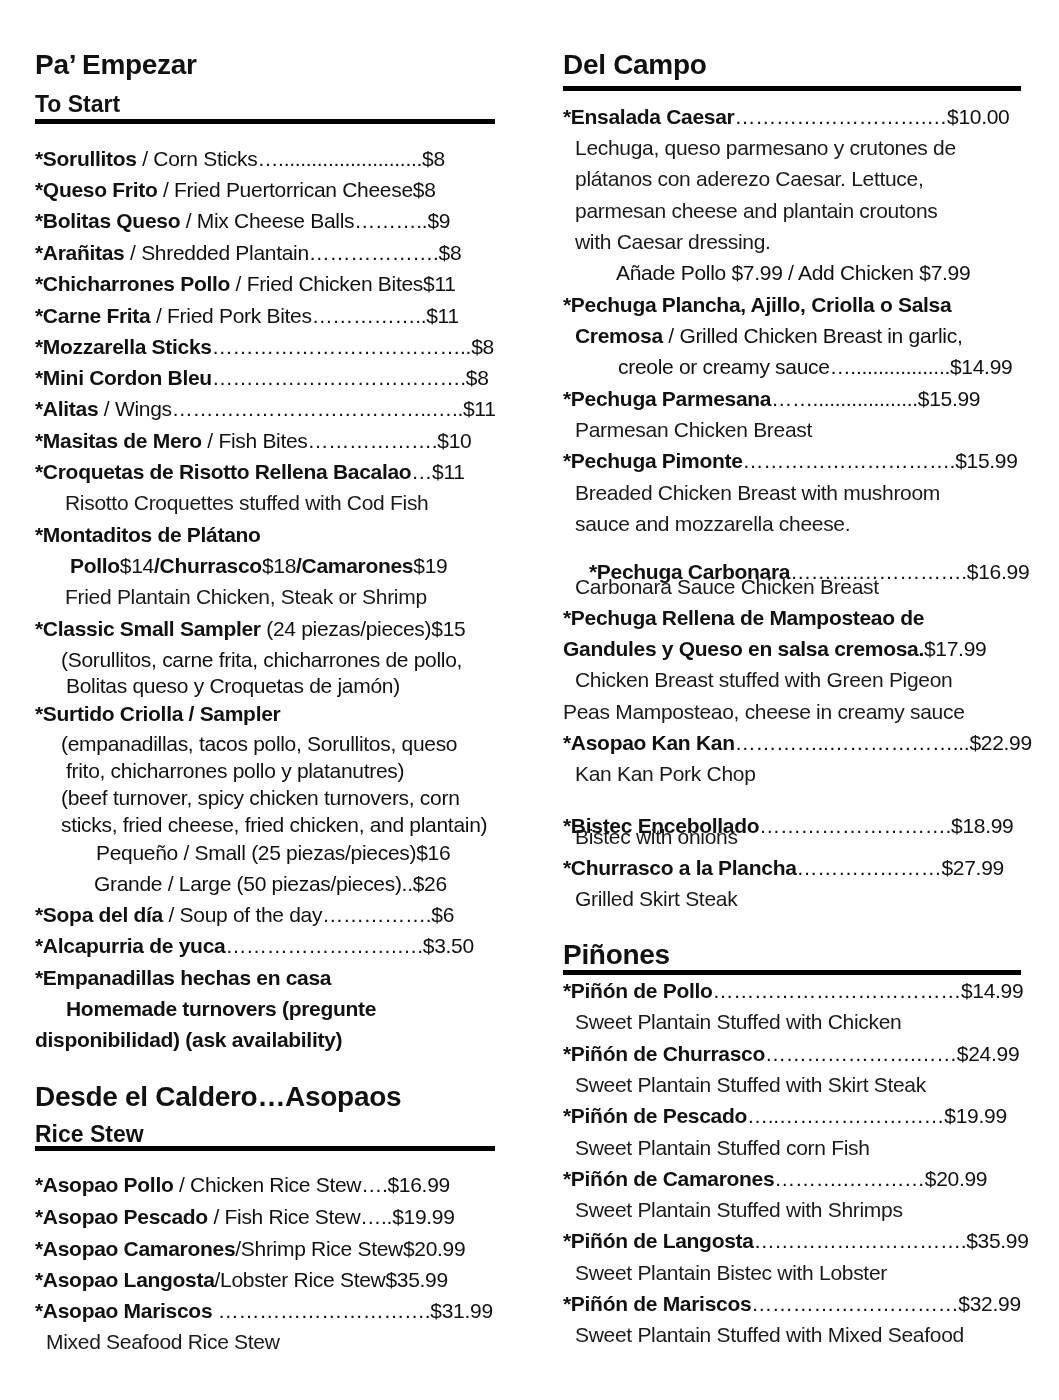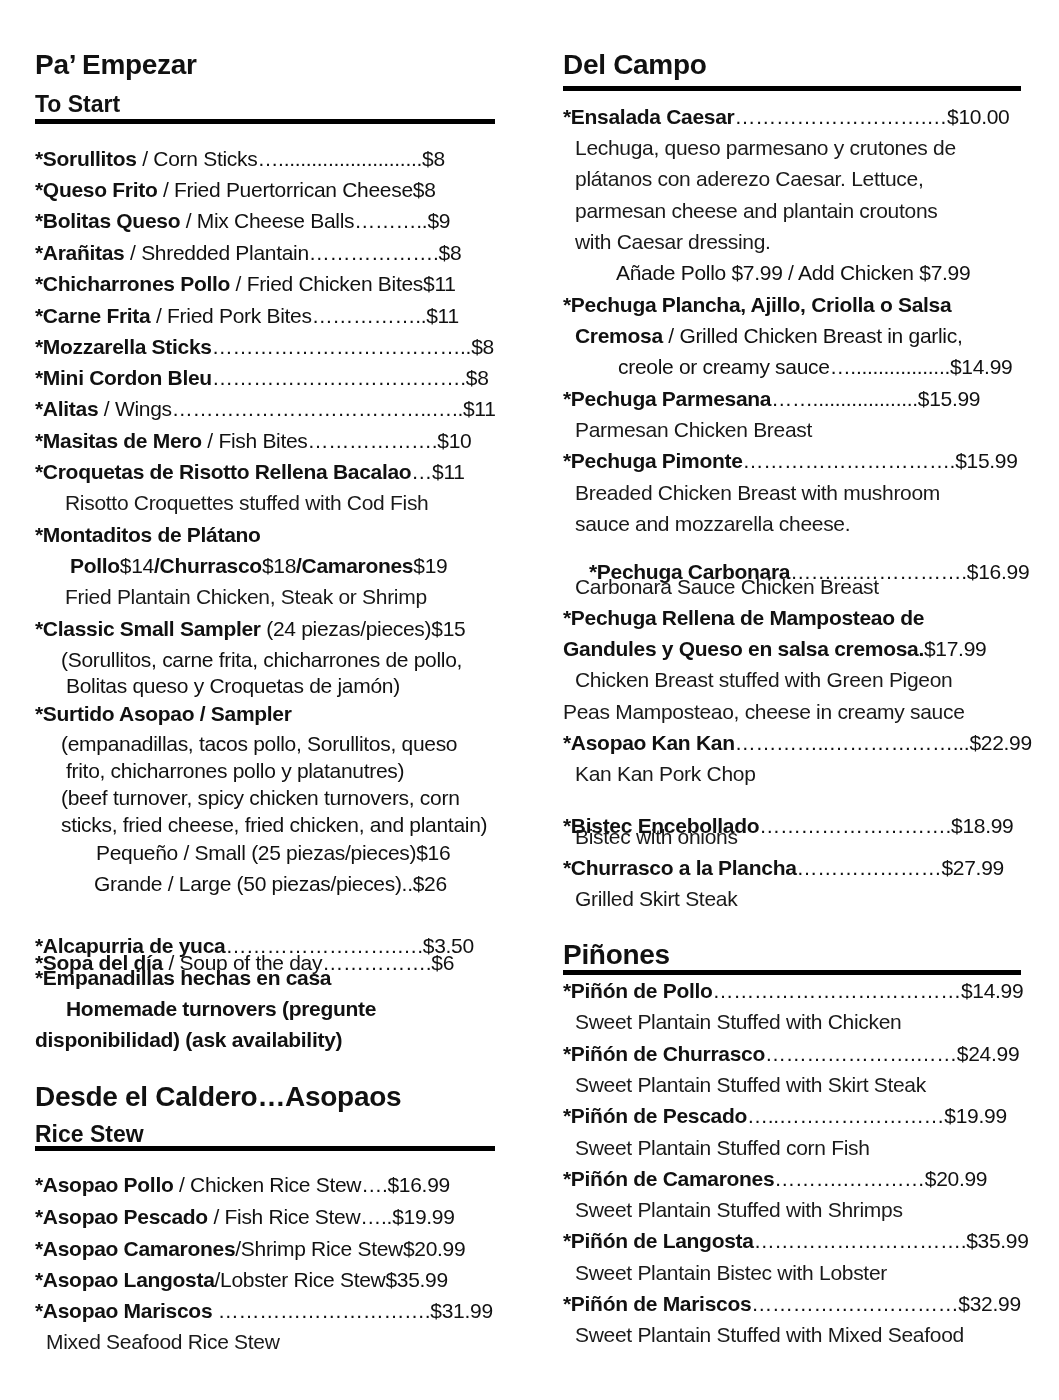--- a/index.html
+++ b/index.html
@@ -38,29 +38,29 @@
   <div class="line desc" style="top:489px; left:30px;">Risotto Croquettes stuffed with Cod Fish</div>
 
   <div class="line b" style="top:521px;">*Montaditos de Plátano</div>
   <div class="line" style="top:552px; left:35px;"><span class="b">Pollo</span><span>$14</span><span class="b">/</span><span class="b">Churrasco</span><span>$18</span><span class="b">/</span><span class="b">Camarones</span><span>$19</span></div>
   <div class="line desc" style="top:583px; left:30px;">Fried Plantain Chicken, Steak or Shrimp</div>
 
   <div class="line" style="top:615px;"><span class="b">*Classic Small Sampler</span><span> (24 piezas/pieces)</span><span>$15</span></div>
   <div class="line small" style="top:646px; left:26px;">(Sorullitos, carne frita, chicharrones de pollo,</div>
   <div class="line small" style="top:672px; left:31px;">Bolitas queso y Croquetas de jamón)</div>
 
-  <div class="line b" style="top:700px;">*Surtido Asopao / Sampler</div>
+  <div class="line b" style="top:700px;">*Surtido Criolla / Sampler</div>
   <div class="line small" style="top:730px; left:26px;">(empanadillas, tacos pollo, Sorullitos, queso</div>
   <div class="line small" style="top:757px; left:31px;">frito, chicharrones pollo y platanutres)</div>
   <div class="line small" style="top:784px; left:26px;">(beef turnover, spicy chicken turnovers, corn</div>
   <div class="line small" style="top:811px; left:26px;">sticks, fried cheese, fried chicken, and plantain)</div>
   <div class="line" style="top:839px; left:61px;"><span>Pequeño / Small (25 piezas/pieces)</span><span>$16</span></div>
   <div class="line" style="top:870px; left:59px;"><span>Grande / Large (50 piezas/pieces)..</span><span>$26</span></div>
 
-  <div class="line" style="top:901px;margin-top:48px;"><span class="b">*Sopa del día</span><span> / </span><span>Soup of the day</span><span>…………….</span><span>$6</span></div>
+  <div class="line" style="top:901px;"><span class="b">*Sopa del día</span><span> / </span><span>Soup of the day</span><span>…………….</span><span>$6</span></div>
   <div class="line" style="top:932px;"><span class="b">*Alcapurria de yuca</span><span>…………………….….</span><span>$3.50</span></div>
   <div class="line b" style="top:964px;">*Empanadillas hechas en casa</div>
   <div class="line b" style="top:995px;margin-left:31px;">Homemade turnovers (pregunte</div>
   <div class="line b" style="top:1026px;">disponibilidad) (ask availability)</div>
 
   <div class="h1" style="top:1080px;">Desde el Caldero…Asopaos</div>
   <div class="h2" style="top:1120px;">Rice Stew</div>
   <div class="rule" style="top:1146px; width:460px;"></div>
 
   <div class="line" style="top:1171px;"><span class="b">*Asopao Pollo</span><span> / </span><span>Chicken Rice Stew</span><span>….</span><span>$16.99</span></div>

